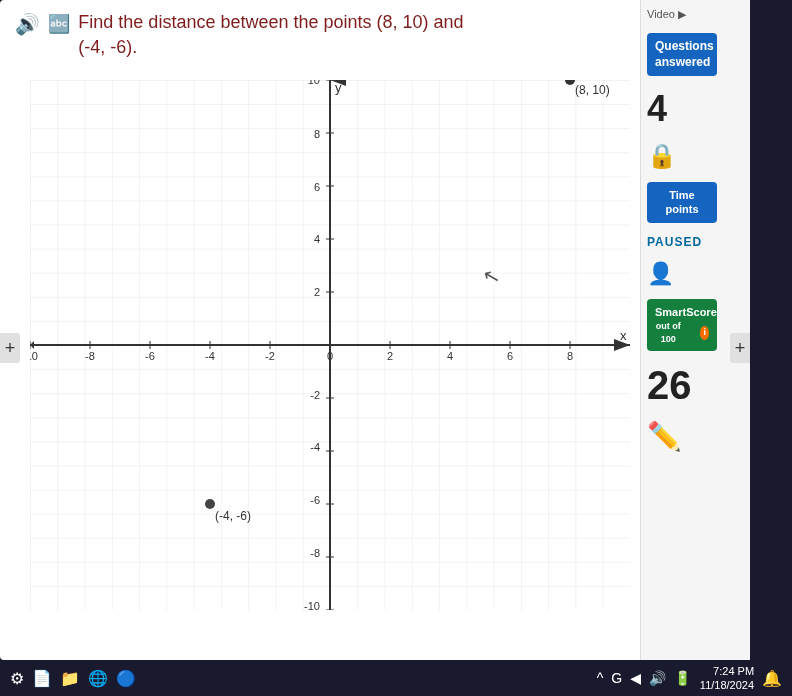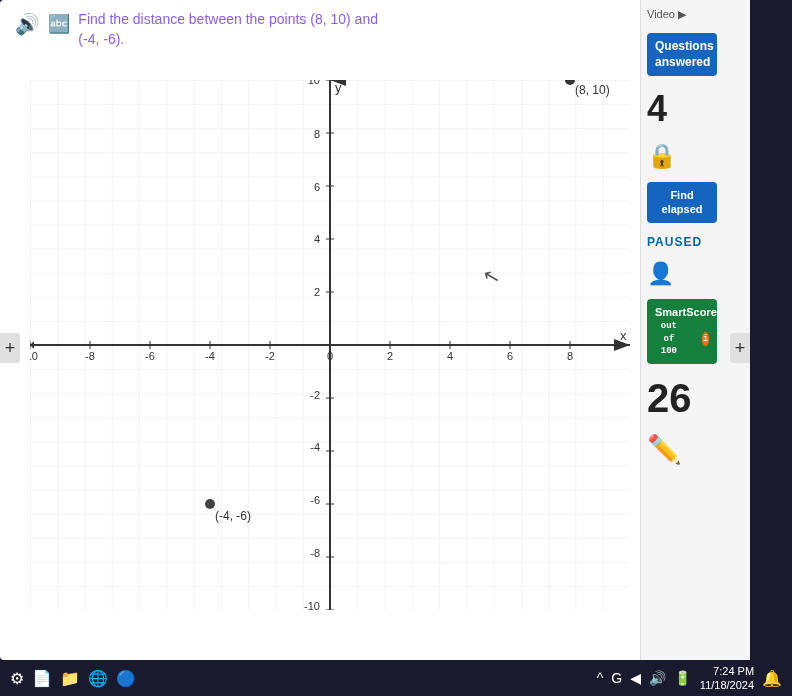--- a/index.html
+++ b/index.html
@@ -35,22 +35,22 @@
       margin-top: 2px;
     }
 
     .translate-btn {
       font-size: 18px;
       cursor: pointer;
       margin-top: 3px;
     }
 
     .question-text {
-      font-size: 14px;
-      color: #8b5cf6;
+      font-size: 18px;
+      color: #7f1d1d;
       line-height: 1.4;
       flex: 1;
     }
 
     .questions-answered-btn {
       background: #1565c0;
       color: white;
       font-size: 12px;
       font-weight: bold;
       text-align: center;
@@ -97,21 +97,20 @@
       border-radius: 4px;
       cursor: pointer;
       width: 70px;
       line-height: 1.4;
     }
 
     .smart-score-info {
       display: flex;
       align-items: center;
       gap: 19px;
-      font-family: Liberation Mono, monospace;
     }
 
     .info-circle {
       width: 14px;
       height: 14px;
       background: #ff6f00;
       color: white;
       border-radius: 50%;
       font-size: 9px;
       display: flex;
@@ -329,21 +328,21 @@
 
     <div class="questions-answered-btn">
       <span>Questions answered</span>
     </div>
 
     <div class="score-number">4</div>
 
     <div style="font-size:24px; color:#888; cursor:pointer;">🔒</div>
 
     <div class="time-elapsed-btn">
-      <span>Find elapsed</span>
+      <span>Time points</span>
     </div>
 
     <div class="paused-text">PAUSED</div>
 
     <div style="font-size:22px; color:#888; cursor:pointer;">👤</div>
 
     <div class="smart-score-btn">
       <div style="font-size:11px;">SmartScore</div>
       <div class="smart-score-info">
         <span style="font-size:9px;">out of 100</span>

